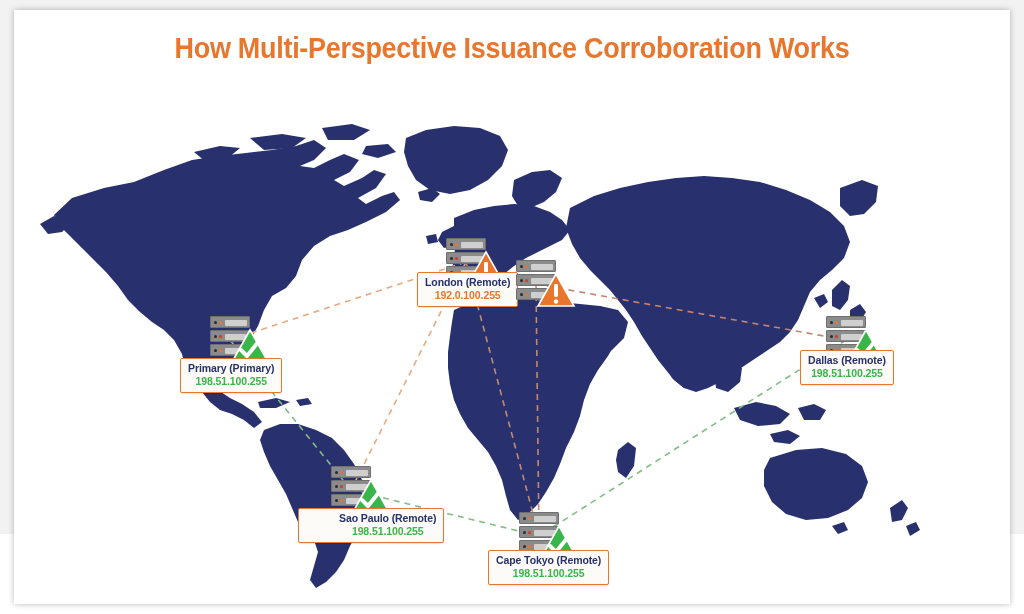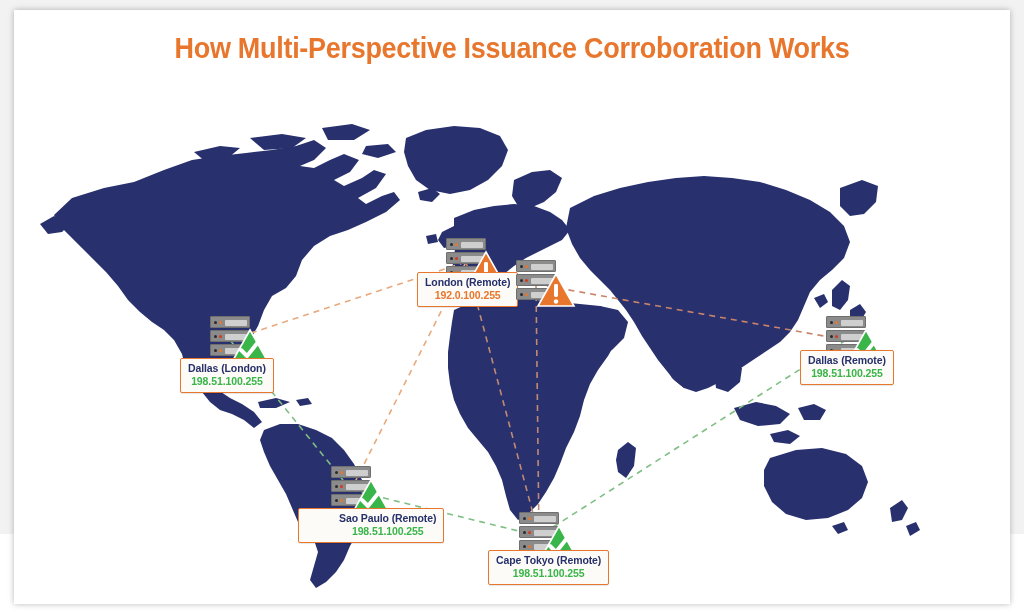--- a/index.html
+++ b/index.html
@@ -266,21 +266,21 @@
             </div>
         </div>
         <div class="badge">
           <svg width="40" height="36" viewBox="0 0 40 36">
             <polygon points="20,2 38,34 2,34" fill="#39B54A" stroke="#ffffff" stroke-width="1.6"></polygon>
             <polyline points="11,22 17,28 29,13" fill="none" stroke="#ffffff" stroke-width="4" stroke-linecap="round" stroke-linejoin="round"></polyline>
           </svg>
         </div>
       </div>
       <div class="lbl ok" style="left:166px; top:348px;">
-        <div class="city">Dallas (London)</div>
+        <div class="city">Primary (Primary)</div>
         <div class="ip">198.51.100.255</div>
       </div>
 
       <div class="node" style="left:432px; top:228px;">
         <div class="servers">
           <div class="srv s1">
               <span class="dot d1"></span>
               <span class="dot d2"></span>
               <span class="bar"></span>
             </div>

